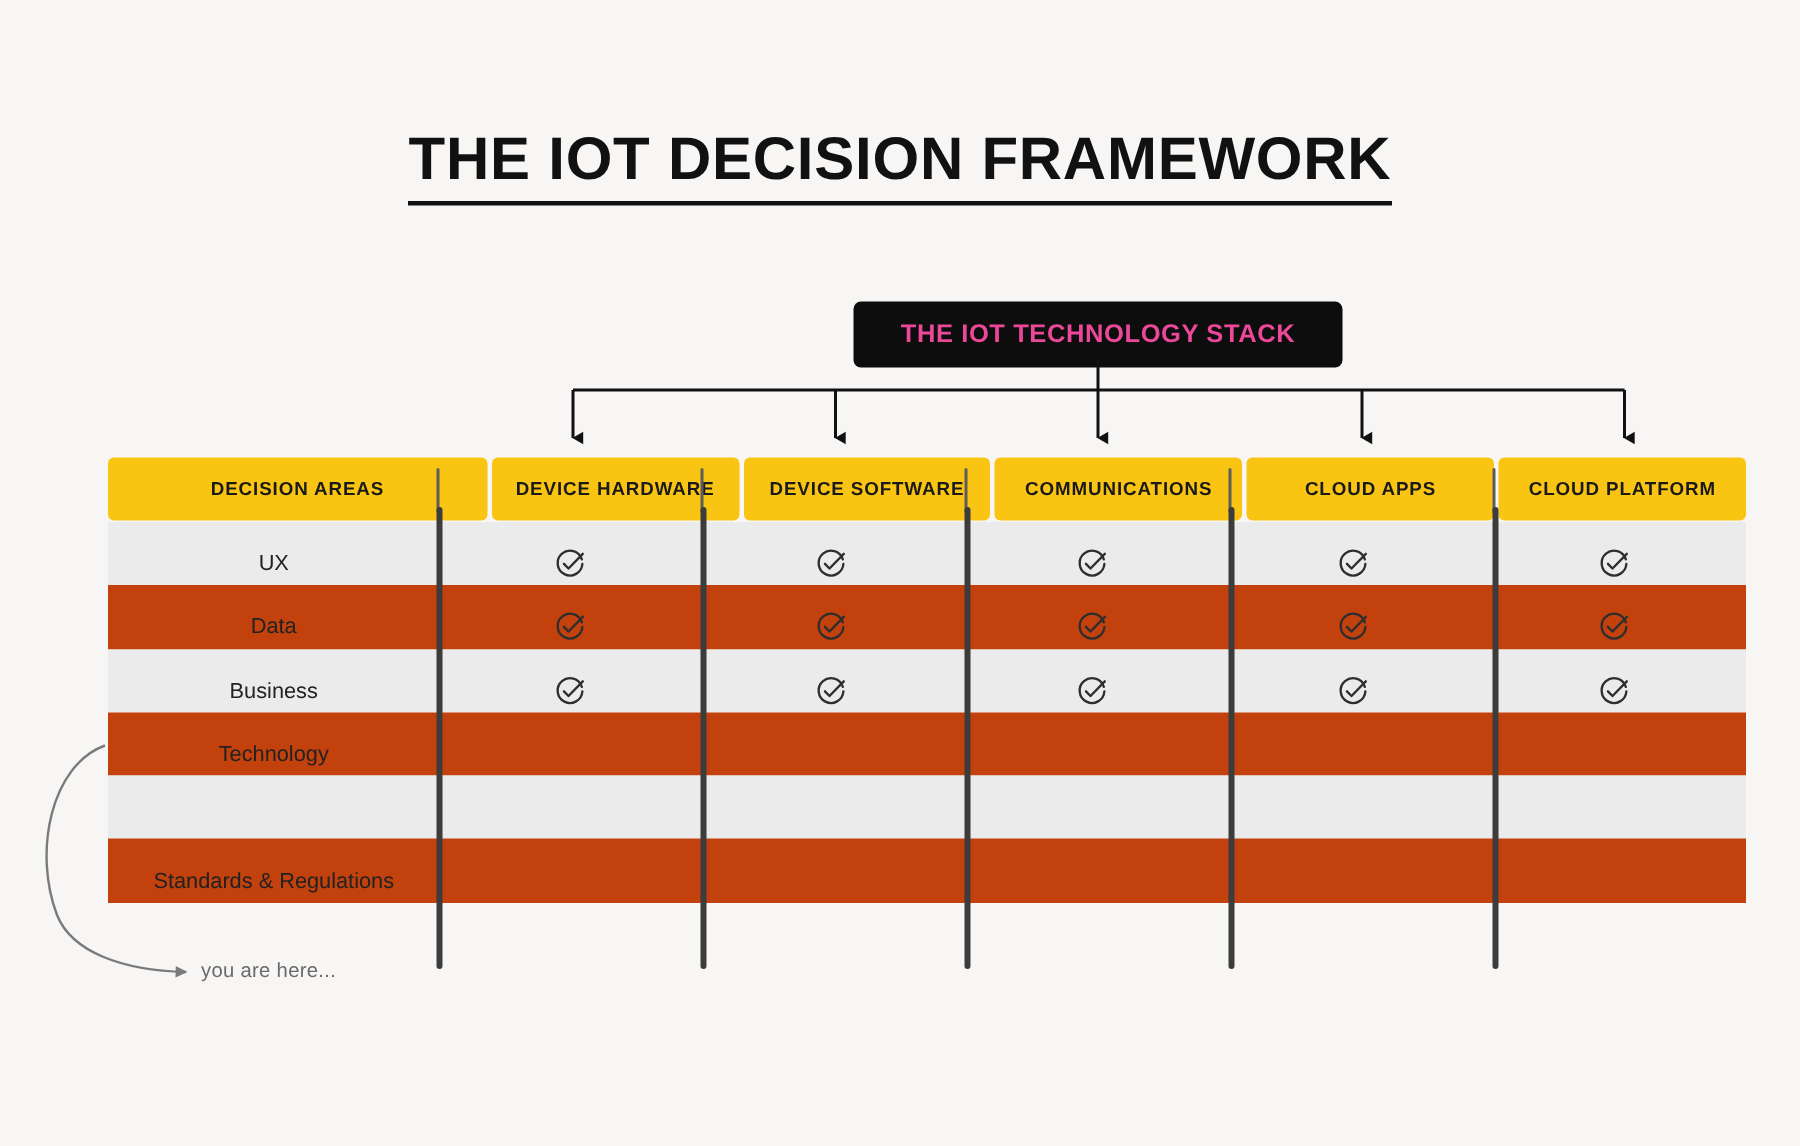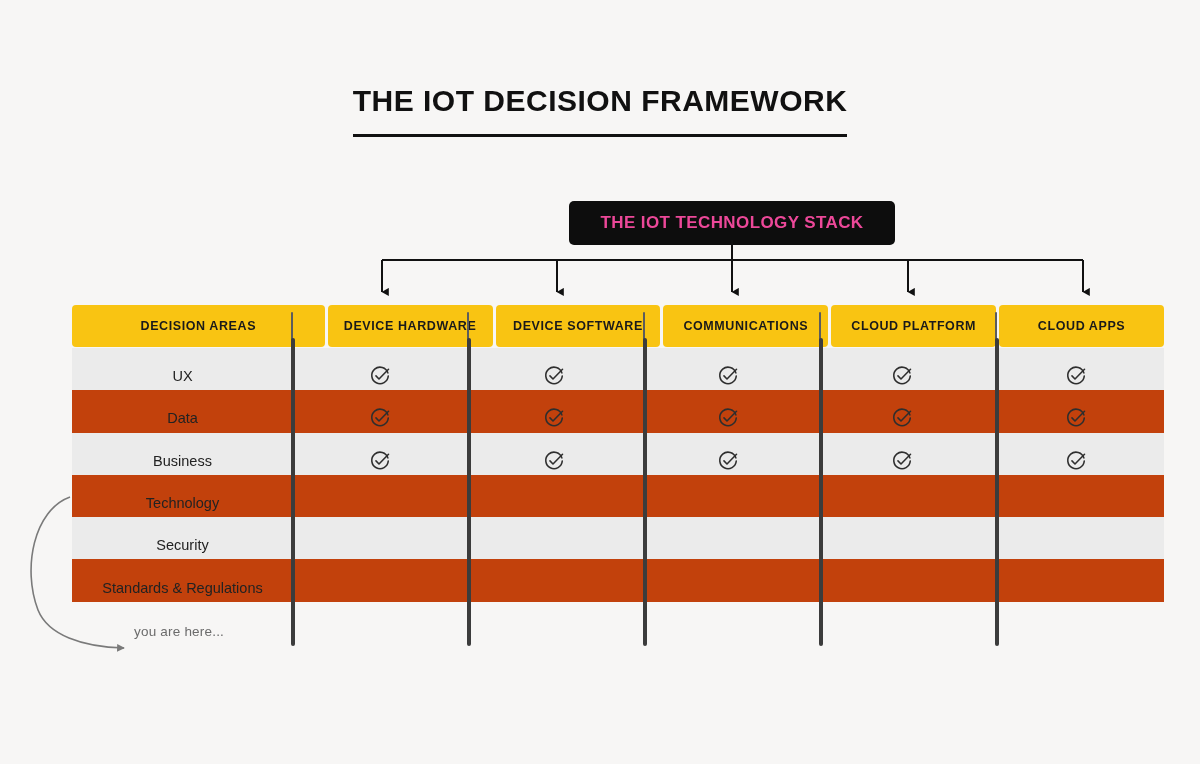--- a/index.html
+++ b/index.html
@@ -16,25 +16,25 @@
 
   
   .title-wrap {
     position: absolute;
     left: 0; top: 84px;
     width: 1200px;
     text-align: center;
   }
   .title {
     display: inline-block;
-    font-size: 30px;
+    font-size: 40px;
     font-weight: bold;
     letter-spacing: 0.5px;
     color: #111;
-    padding-bottom: 16px;
+    padding-bottom: 5px;
     border-bottom: 3px solid #111;
   }
 
   
   .stack-badge {
     position: absolute;
     left: 569px; top: 201px;
     width: 326px; height: 44px;
     background: #0d0d0d;
     border-radius: 5px;
@@ -130,21 +130,21 @@
   }
 
   
   .annot {
     position: absolute;
     left: 0; top: 470px;
     width: 400px; height: 210px;
   }
   .annot-label {
     position: absolute;
-    left: 134px; top: 624px;
+    left: 134px; top: 639px;
     font-size: 13.5px;
     color: #6b6b6b;
     letter-spacing: 0.2px;
   }
 </style>
 </head>
 <body>
 
 <div class="title-wrap">
   <div class="title">THE IOT DECISION FRAMEWORK</div>
@@ -180,25 +180,25 @@
     </div>
     <div class="head-cell c1">
       <span>DEVICE HARDWARE</span>
     </div>
     <div class="head-cell c2">
       <span>DEVICE SOFTWARE</span>
     </div>
     <div class="head-cell c3">
       <span>COMMUNICATIONS</span>
     </div>
+    <div class="head-cell c5">
+      <span>CLOUD APPS</span>
+    </div>
     <div class="head-cell c4">
       <span>CLOUD PLATFORM</span>
-    </div>
-    <div class="head-cell c5">
-      <span>CLOUD APPS</span>
     </div>
   </div>
 
   <div class="body-wrap" id="table-body">
       <div class="row odd">
         <div class="cell c0">
           <span>UX</span>
         </div>
         <div class="cell c1">
           <span>
@@ -335,23 +335,20 @@
         <div class="cell c0">
           <span>Technology</span>
         </div>
         <div class="cell c1"></div>
         <div class="cell c2"></div>
         <div class="cell c3"></div>
         <div class="cell c4"></div>
         <div class="cell c5"></div>
       </div>
       <div class="row odd">
-        <div class="cell c0">
-          <span>Security</span>
-        </div>
         <div class="cell c1"></div>
         <div class="cell c2"></div>
         <div class="cell c3"></div>
         <div class="cell c4"></div>
         <div class="cell c5"></div>
       </div>
       <div class="row even">
         <div class="cell c0">
           <span>Standards &amp; Regulations</span>
         </div>

